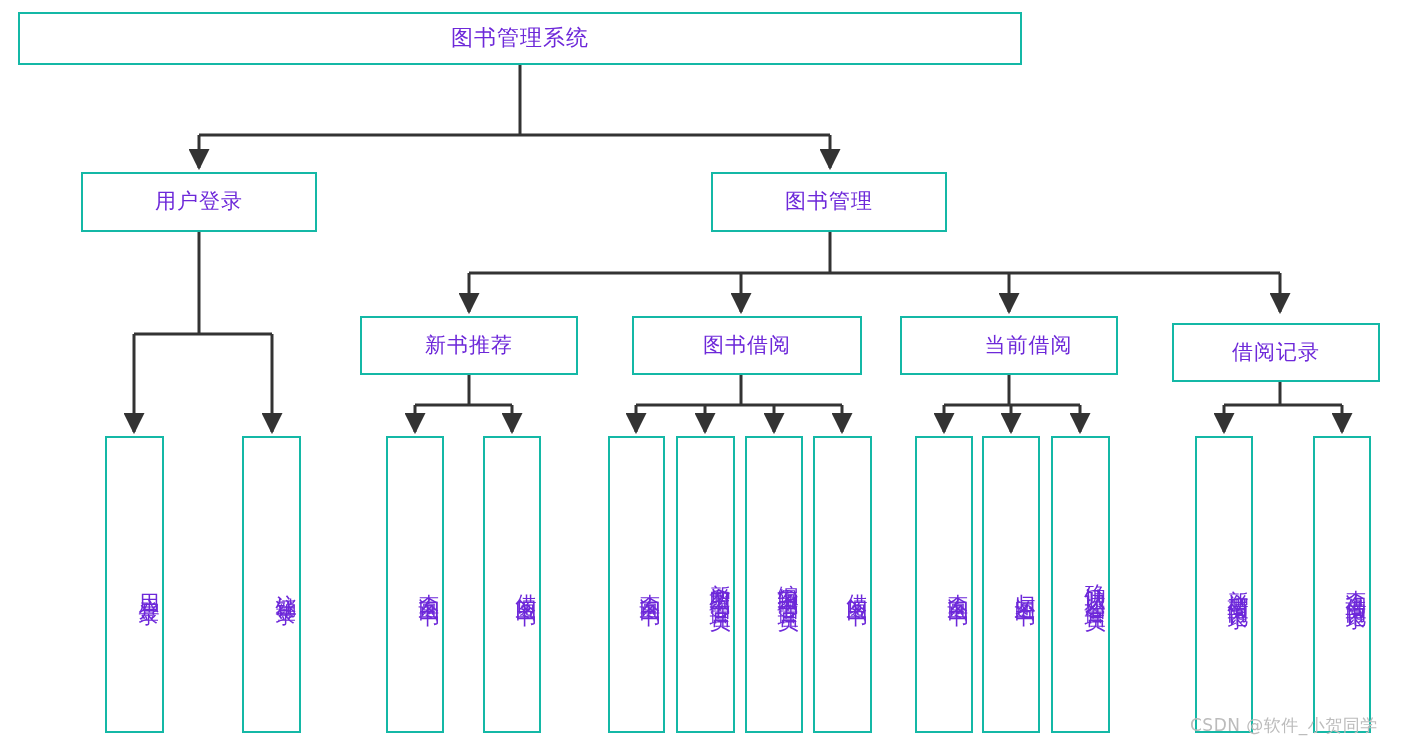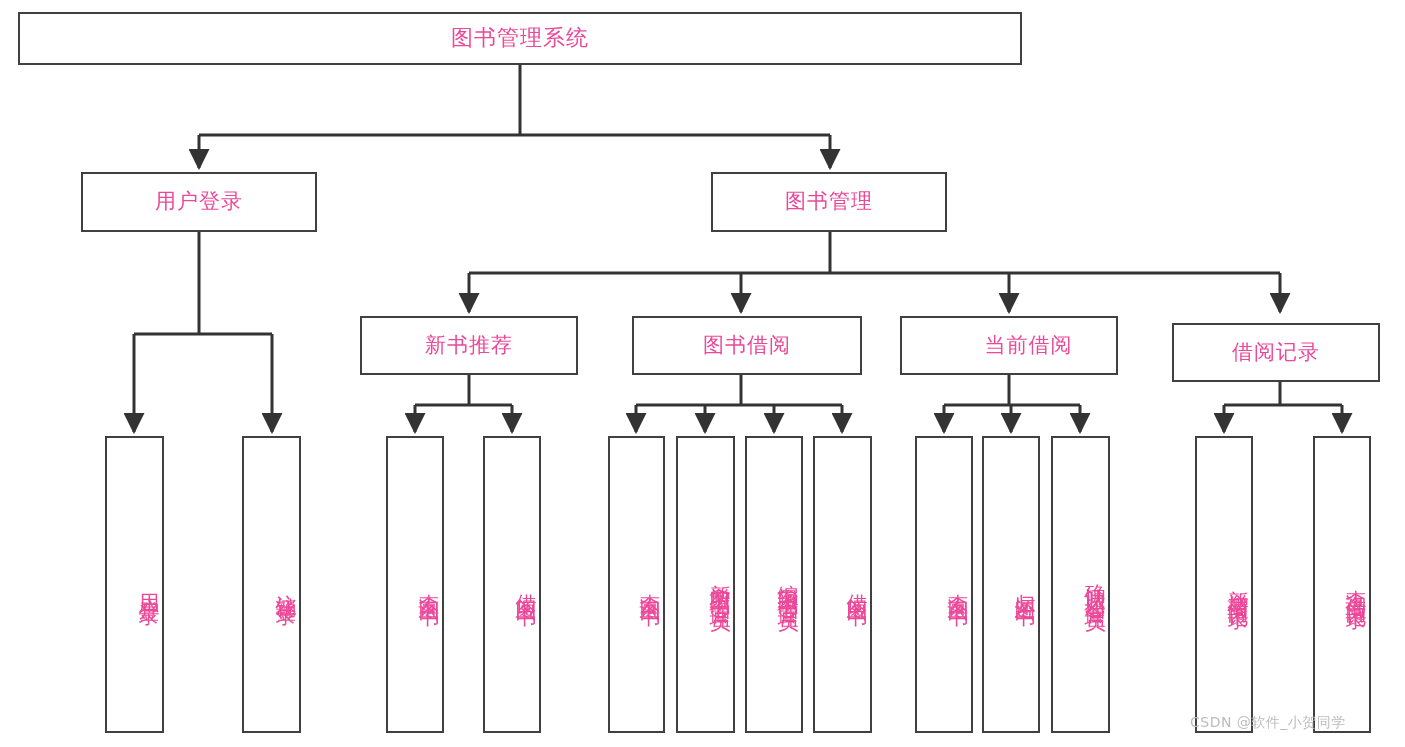--- a/index.html
+++ b/index.html
@@ -21,26 +21,26 @@
     position: absolute;
     left: 0;
     top: 0;
     width: 1405px;
     height: 747px;
     pointer-events: none;
   }
   .node {
     position: absolute;
     box-sizing: border-box;
-    border: 2px solid #404040;
+    border: 2px solid #14b8a6;
     background: #ffffff;
     display: flex;
     align-items: center;
     justify-content: center;
-    color: #ec4899;
+    color: #6d28d9;
   }
   .node.horiz {
     font-size: 21px;
     letter-spacing: 1px;
     line-height: 1.2;
   }
   .node.root {
     font-size: 22px;
   }
   .node.vert {
@@ -49,21 +49,21 @@
     font-size: 21px;
     letter-spacing: 4px;
     line-height: 1.25;
     padding-top: 6px;
     padding-bottom: 6px;
     align-items: flex-start;
     justify-content: center;
   }
   .watermark {
     position: absolute;
-    font-size: 14px;
+    font-size: 17px;
     color: #bcbcbc;
     white-space: nowrap;
     letter-spacing: 0.5px;
   }
 </style>
 </head>
 <body>
 
 <div id="canvas" style="background: rgb(255, 255, 255);">
 

